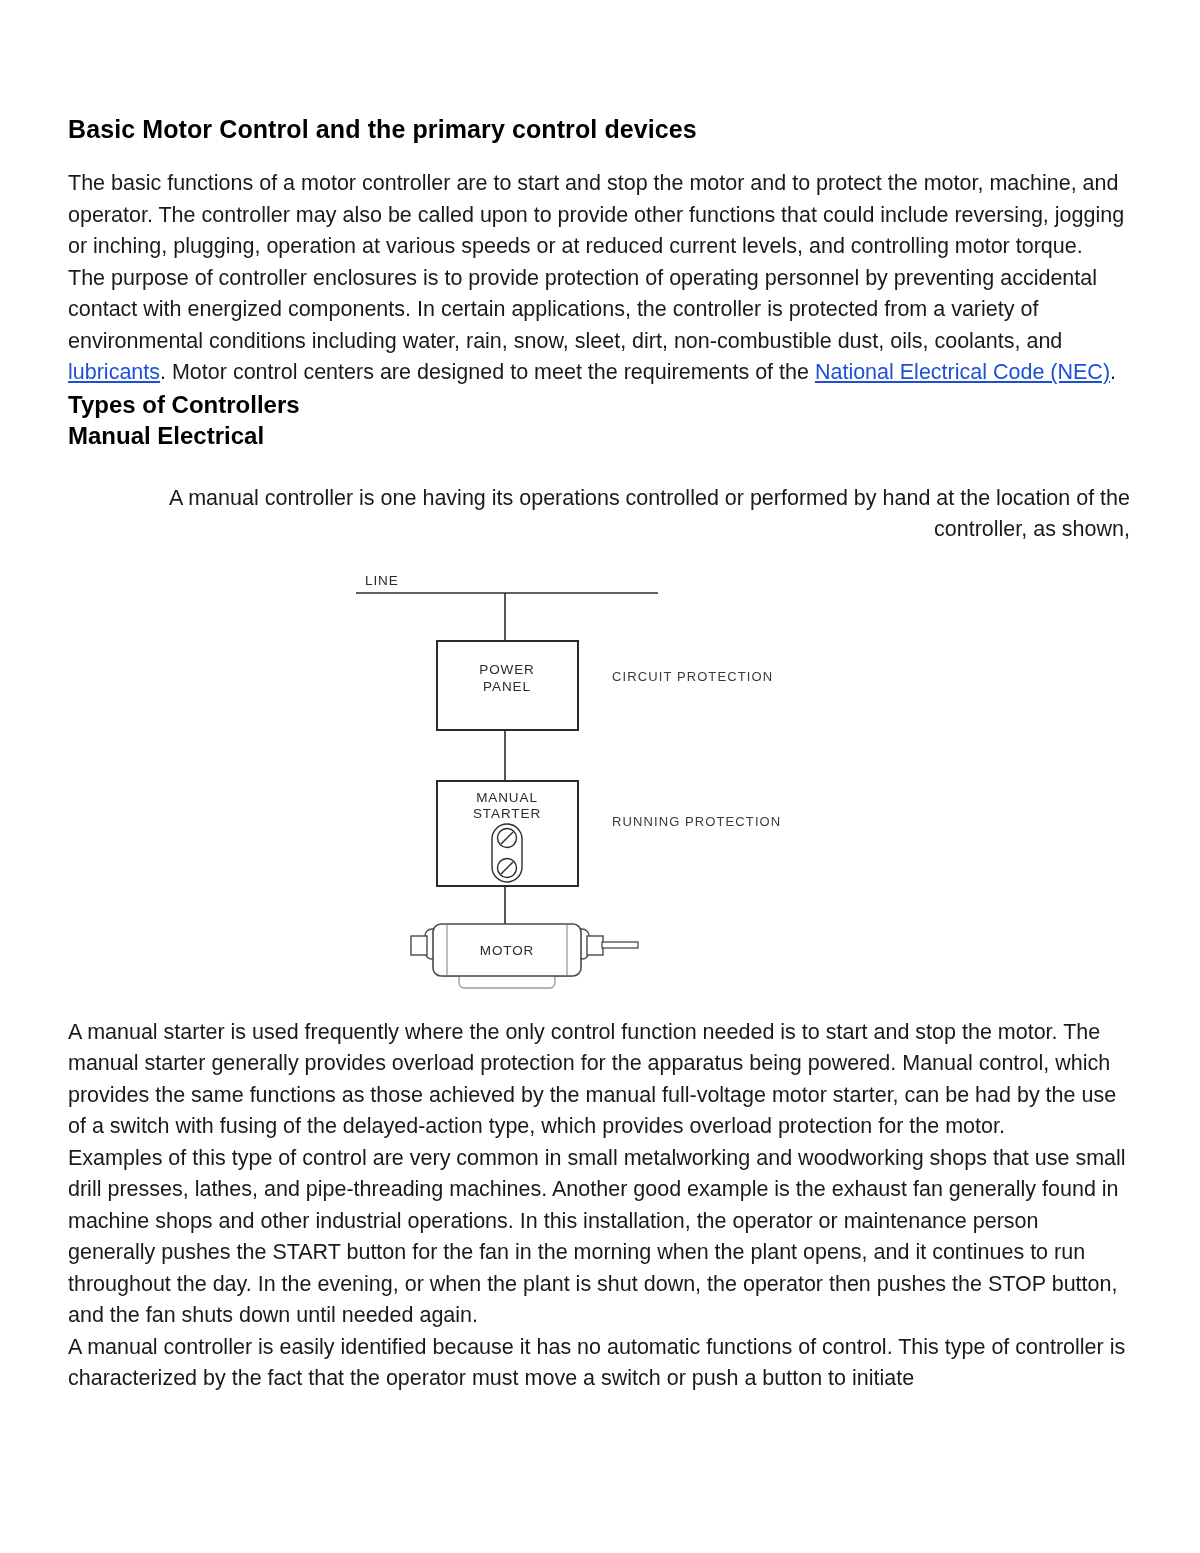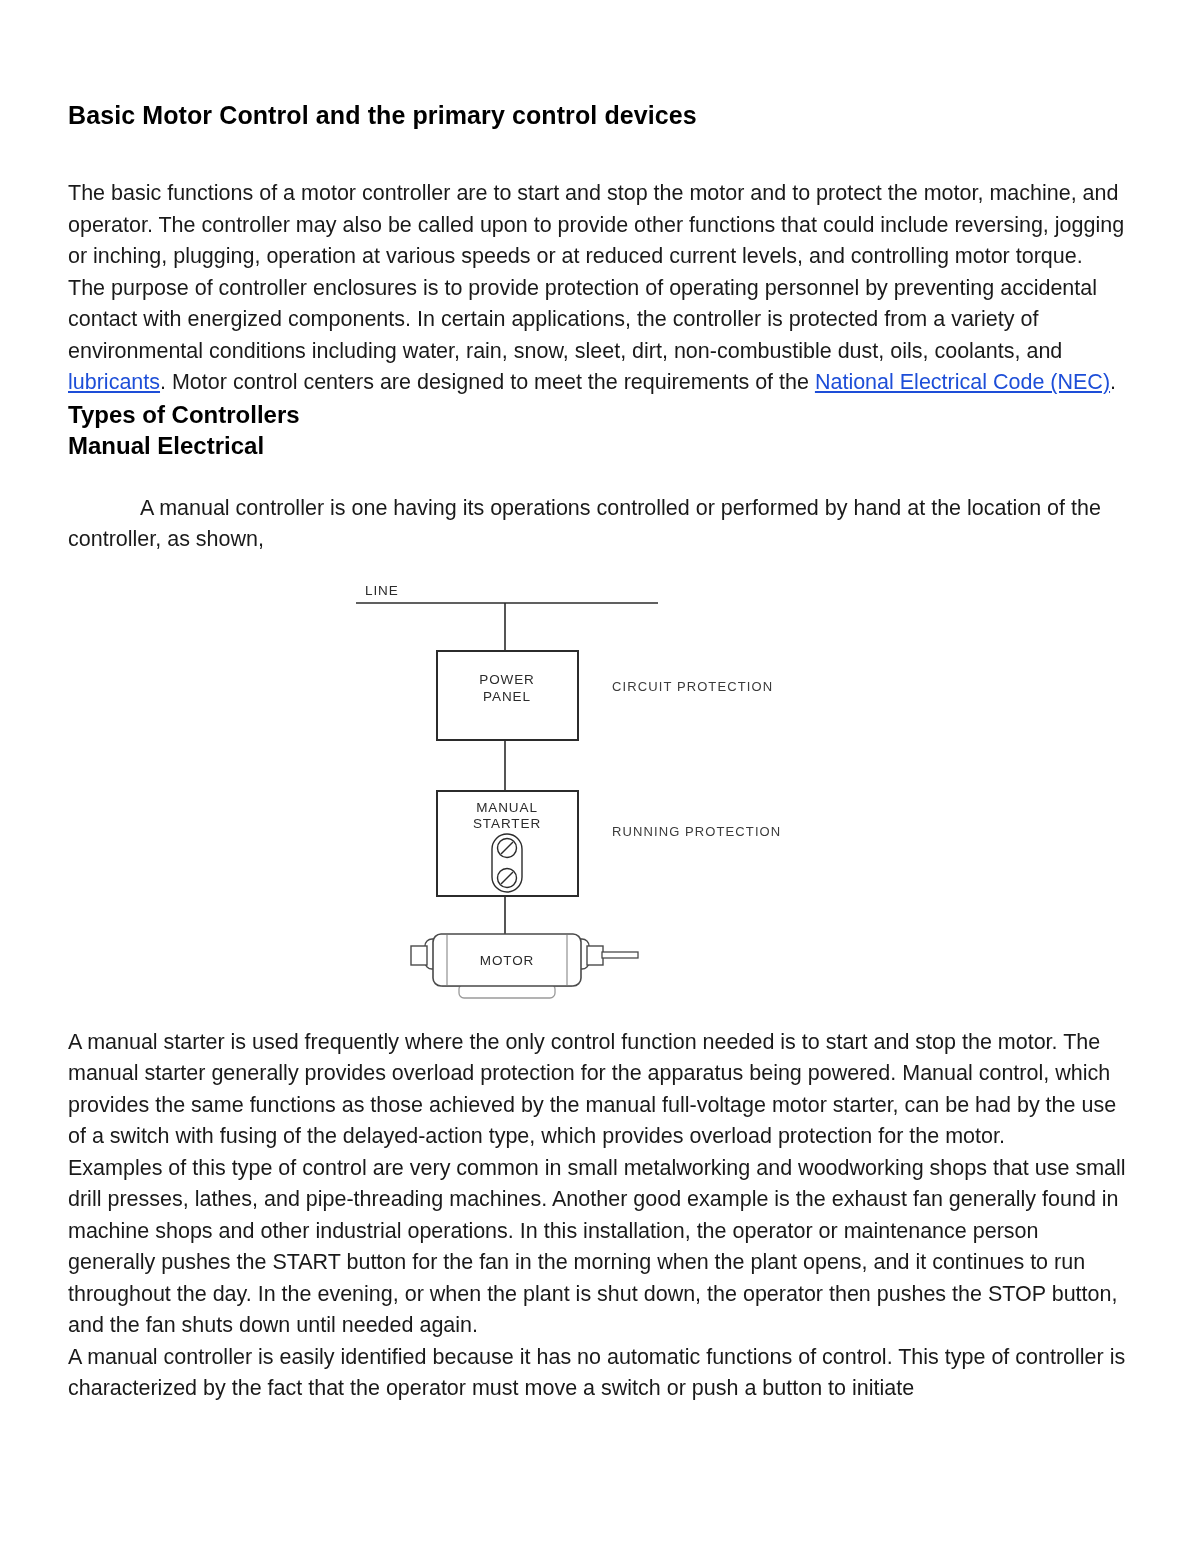--- a/index.html
+++ b/index.html
@@ -15,42 +15,42 @@
     position: relative;
     width: 1200px;
     height: 1553px;
     background: #ffffff;
     overflow: hidden;
     box-sizing: border-box;
   }
   .content {
     position: absolute;
     left: 68px;
-    top: 2px;
+    top: 16px;
     width: 1062px;
   }
 
   h1.doc-title {
     font-size: 25px;
     font-weight: bold;
     letter-spacing: 0.1px;
     margin: 0;
     padding-top: 98px;
     line-height: 1.2;
   }
 
   .para {
     font-size: 21.5px;
     line-height: 31.5px;
     margin: 0;
     text-align: left;
     color: #1a1a1a;
   }
   .para-block {
-    margin-top: 48px;
+    margin-top: 24px;
   }
   .para-tight {
     margin-top: 0;
   }
   .indent-first {
     text-indent: 72px;
   }
 
   a.doclink {
     color: #1d4ed8;
@@ -59,21 +59,21 @@
 
   h2.section-head {
     font-size: 24px;
     font-weight: bold;
     margin: 0;
     line-height: 31.5px;
   }
   .head-types { margin-top: 62px; }
   .head-manual { margin-top: 23px; }
 
-  .para-manual-intro { margin-top: 31px; }
+  .para-manual-intro { margin-top: 31px; text-align: right; }
 
   
   .figure {
     position: relative;
     width: 1062px;
     height: 445px;
     margin-top: 18px;
   }
   .figure svg { display: block; }
 

